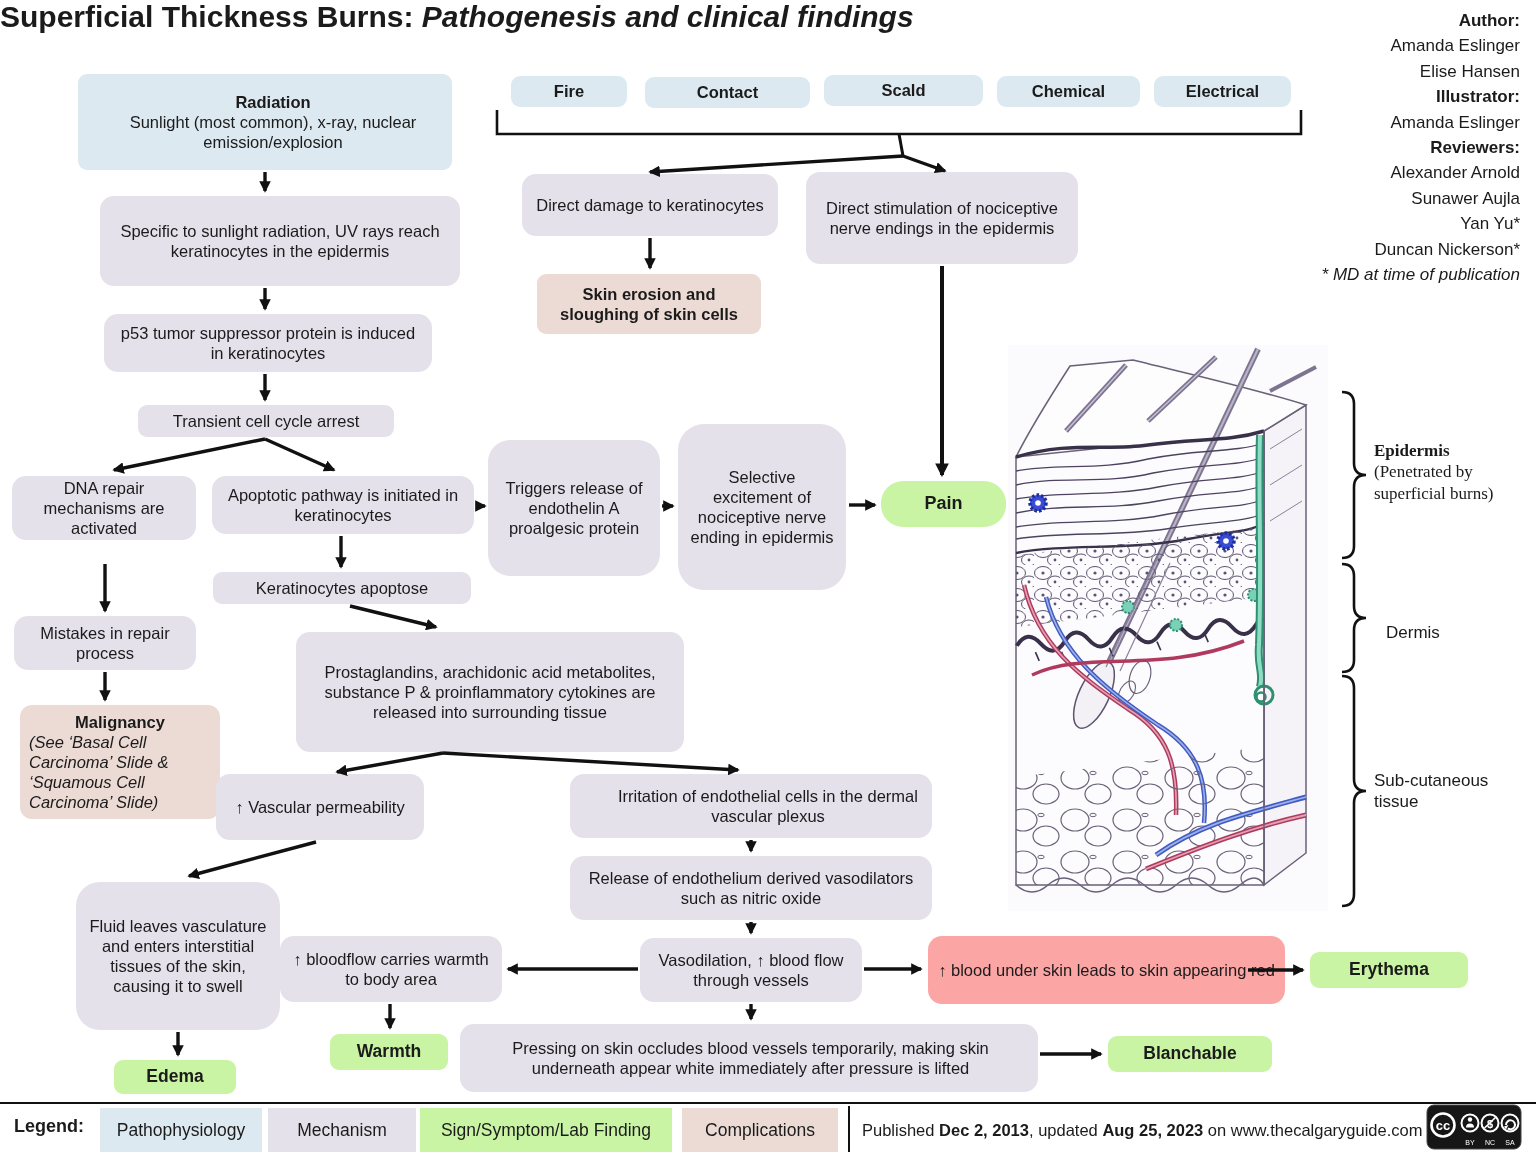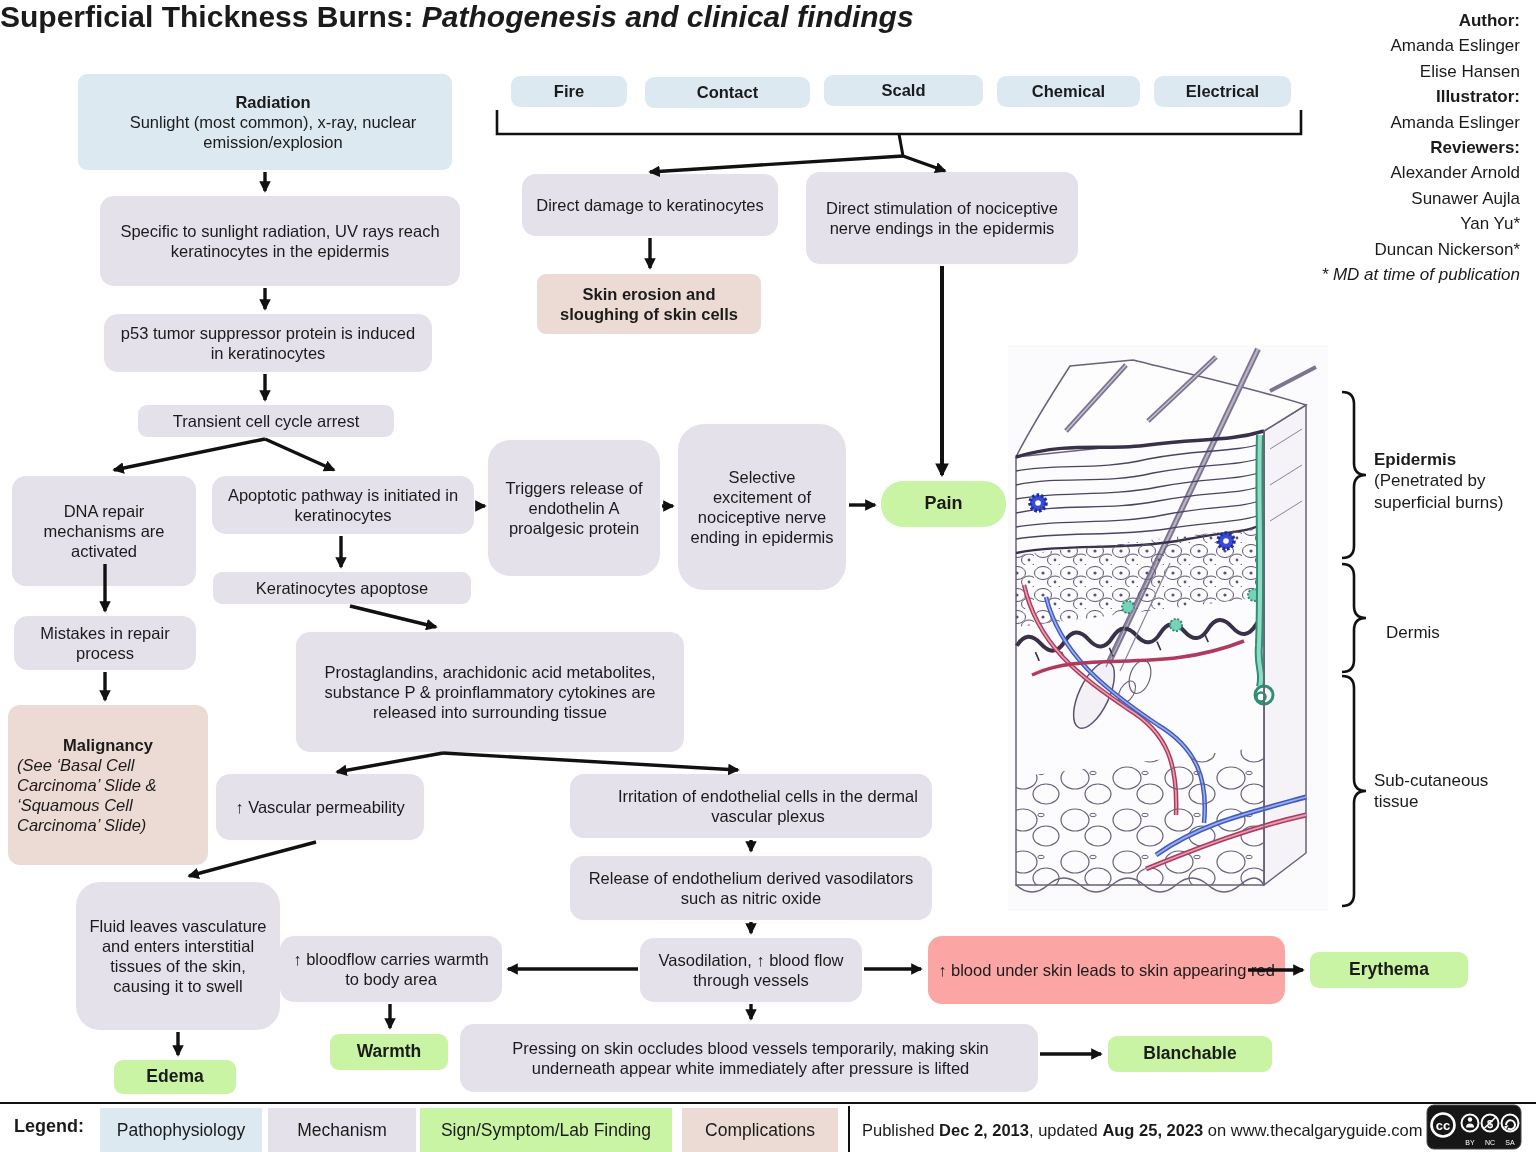--- a/index.html
+++ b/index.html
@@ -53,25 +53,25 @@
 </div>
 <div class="box sm b" style="left: 511px; top: 76px; width: 116px; height: 31px; background-color: rgb(221, 233, 240);">Fire</div>
 <div class="box sm b" style="left: 645px; top: 77px; width: 165px; height: 31px; background-color: rgb(221, 233, 240);">Contact</div>
 <div class="box sm b" style="left: 824px; top: 75px; width: 159px; height: 31px; background-color: rgb(221, 233, 240);">Scald</div>
 <div class="box sm b" style="left: 997px; top: 76px; width: 143px; height: 31px; background-color: rgb(221, 233, 240);">Chemical</div>
 <div class="box sm b" style="left: 1154px; top: 76px; width: 137px; height: 31px; background-color: rgb(221, 233, 240);">Electrical</div>
 
 <div class="box" style="left: 100px; top: 196px; width: 360px; height: 90px; background-color: rgb(229, 225, 235);">Specific to sunlight radiation, UV rays reach keratinocytes in the epidermis</div>
 <div class="box" style="left: 104px; top: 314px; width: 328px; height: 58px; background-color: rgb(229, 225, 235);">p53 tumor suppressor protein is induced in keratinocytes</div>
 <div class="box sm" style="left: 138px; top: 405px; width: 256px; height: 32px; background-color: rgb(229, 225, 235);">Transient cell cycle arrest</div>
-<div class="box" style="left: 12px; top: 476px; width: 184px; height: 110px; background-color: rgb(229, 225, 235);">DNA repair mechanisms are activated</div>
+<div class="box" style="left: 12px; top: 476px; width: 184px; height: 64px; background-color: rgb(229, 225, 235);">DNA repair mechanisms are activated</div>
 <div class="box" style="left: 212px; top: 476px; width: 262px; height: 58px; background-color: rgb(229, 225, 235);">Apoptotic pathway is initiated in keratinocytes</div>
 <div class="box sm" style="left: 213px; top: 572px; width: 258px; height: 32px; background-color: rgb(229, 225, 235);">Keratinocytes apoptose</div>
 <div class="box" style="left: 14px; top: 616px; width: 182px; height: 54px; background-color: rgb(229, 225, 235);">Mistakes in repair process</div>
-<div class="box" style="left: 8px; top: 705px; width: 200px; height: 160px; border-radius: 12px; background-color: rgb(236, 219, 213);">
+<div class="box" style="left: 20px; top: 705px; width: 200px; height: 114px; border-radius: 12px; background-color: rgb(236, 219, 213);">
   <span class="b">Malignancy</span>
   <span class="i" style="text-align:left;">(See ‘Basal Cell Carcinoma’ Slide &amp; ‘Squamous Cell Carcinoma’ Slide)</span>
 </div>
 <div class="box" style="left: 252px; top: 632px; width: 388px; height: 120px; background-color: rgb(229, 225, 235); margin-left: 44px;">Prostaglandins, arachidonic acid metabolites, substance P &amp; proinflammatory cytokines are released into surrounding tissue</div>
 <div class="box" style="left: 216px; top: 774px; width: 208px; height: 66px; background-color: rgb(229, 225, 235);">↑ Vascular permeability</div>
 <div class="box" style="left: 522px; top: 174px; width: 256px; height: 62px; background-color: rgb(229, 225, 235);">Direct damage to keratinocytes</div>
 <div class="box b sm" style="left: 537px; top: 274px; width: 224px; height: 60px; background-color: rgb(236, 219, 213);">Skin erosion and sloughing of skin cells</div>
 <div class="box" style="left: 806px; top: 172px; width: 272px; height: 92px; background-color: rgb(229, 225, 235);">Direct stimulation of nociceptive nerve endings in the epidermis</div>
 <div class="box" style="left: 488px; top: 440px; width: 172px; height: 136px; border-radius: 22px; background-color: rgb(229, 225, 235);">Triggers release of endothelin A proalgesic protein</div>
 <div class="box" style="left: 678px; top: 424px; width: 168px; height: 166px; border-radius: 26px; background-color: rgb(229, 225, 235);">Selective excitement of nociceptive nerve ending in epidermis</div>
@@ -81,21 +81,21 @@
 <div class="box" style="left: 640px; top: 938px; width: 222px; height: 64px; background-color: rgb(229, 225, 235);">Vasodilation, ↑ blood flow through vessels</div>
 <div class="box" style="left: 280px; top: 936px; width: 222px; height: 66px; background-color: rgb(229, 225, 235);">↑ bloodflow carries warmth to body area</div>
 <div class="box sm b" style="left: 330px; top: 1034px; width: 118px; height: 36px; font-size: 17.5px; background-color: rgb(201, 244, 163);">Warmth</div>
 <div class="box" style="left: 76px; top: 882px; width: 204px; height: 148px; border-radius: 24px; background-color: rgb(229, 225, 235);">Fluid leaves vasculature and enters interstitial tissues of the skin, causing it to swell</div>
 <div class="box sm b" style="left: 114px; top: 1060px; width: 122px; height: 34px; font-size: 17.5px; background-color: rgb(201, 244, 163);">Edema</div>
 <div class="box" style="left: 928px; top: 936px; width: 357px; height: 68px; background-color: #fca5a5;">↑ blood under skin leads to skin appearing red</div>
 <div class="box sm b" style="left: 1310px; top: 952px; width: 158px; height: 36px; font-size: 17.5px; background-color: rgb(201, 244, 163);">Erythema</div>
 <div class="box" style="left: 460px; top: 1024px; width: 578px; height: 68px; background-color: rgb(229, 225, 235); padding-left: 12px;">Pressing on skin occludes blood vessels temporarily, making skin underneath appear white immediately after pressure is lifted</div>
 <div class="box sm b" style="left: 1108px; top: 1036px; width: 164px; height: 36px; font-size: 17.5px; background-color: rgb(201, 244, 163);">Blanchable</div>
 
-<div class="skinlabel" style="left:1374px;top:449px;width:152px;">
+<div class="skinlabel" style="left:1374px;top:440px;width:152px;font-family:Liberation Serif, serif;">
   <span class="b">Epidermis</span><br>
   <span>(Penetrated by superficial burns)</span>
 </div>
 <div class="skinlabel" style="left:1386px;top:622px;">Dermis</div>
 <div class="skinlabel" style="left:1374px;top:770px;width:150px;">Sub-cutaneous tissue</div>
 
 <svg id="skin" width="320" height="566" viewBox="0 0 320 566">
   <defs>
     <pattern id="cellp" width="26" height="22" patternUnits="userSpaceOnUse">
       <ellipse cx="9" cy="8" rx="8.5" ry="6.5" fill="none" stroke="#5c5370" stroke-width="1"></ellipse>

